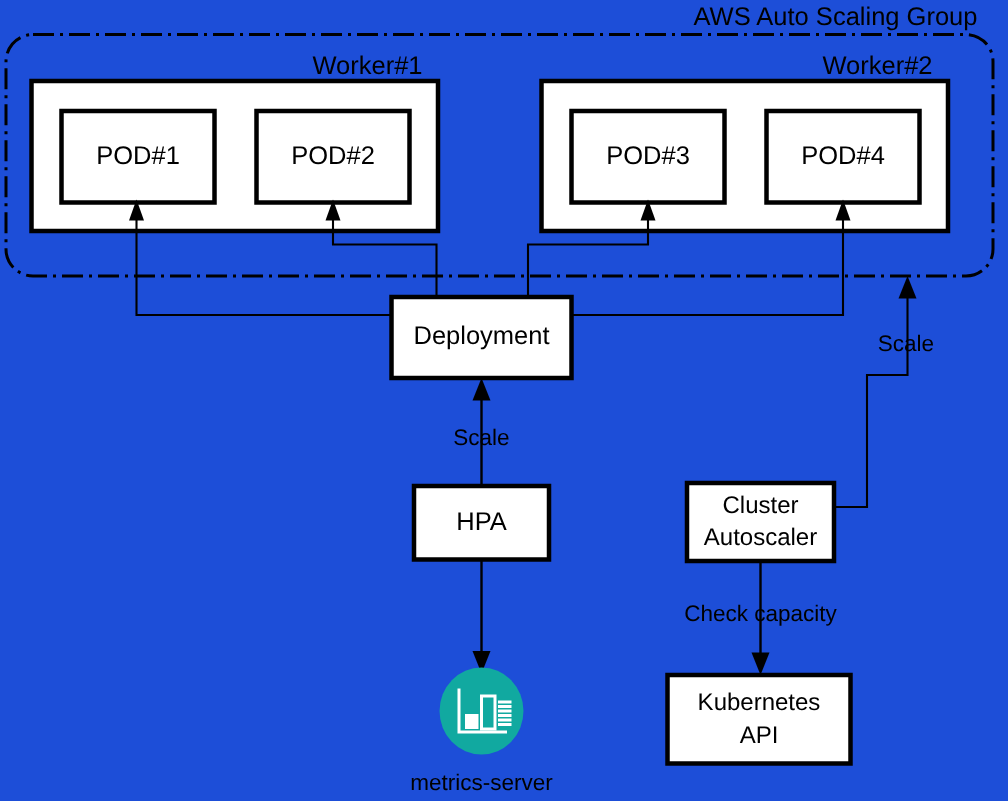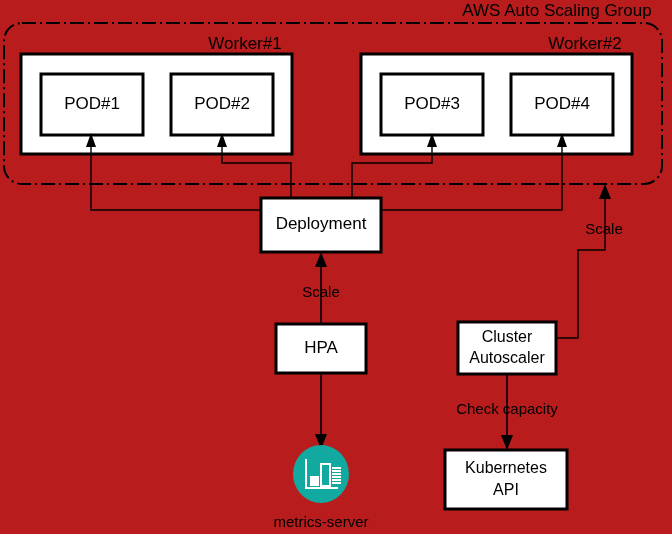--- a/index.html
+++ b/index.html
@@ -10,21 +10,21 @@
   body {
     font-family: "Liberation Sans", sans-serif;
     width: 672px;
     height: 534px;
     overflow: hidden;
   }
   #diagram-root {
     position: relative;
     width: 672px;
     height: 534px;
-    background: #b91c1c;
+    background: #1d4ed8;
   }
   svg#diagram-svg {
     position: absolute;
     top: 0;
     left: 0;
     width: 672px;
     height: 534px;
     display: block;
   }
   .box-rect {

